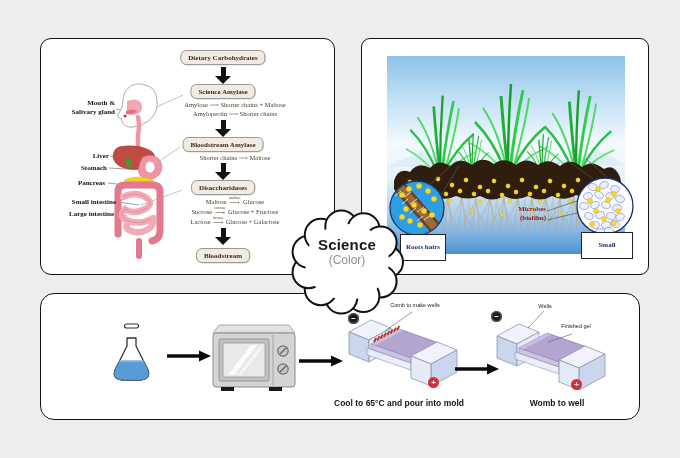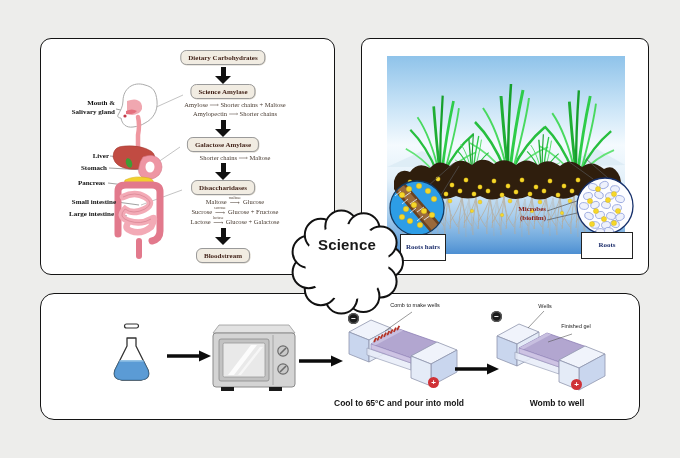--- a/index.html
+++ b/index.html
@@ -97,21 +97,21 @@
         <div class="shaft"></div>
         <div class="head"></div>
       </div>
     <div class="fbox" style="top:45px">Science Amylase</div>
     <div class="rx" style="top:61px">Amylose ⟶ Shorter chains + Maltose</div>
     <div class="rx" style="top:70px">Amylopectin ⟶ Shorter chains</div>
     <div class="fat-arrow" style="top:81px">
         <div class="shaft"></div>
         <div class="head"></div>
       </div>
-    <div class="fbox" style="top:98px">Galactose Amylase</div>
+    <div class="fbox" style="top:98px">Bloodstream Amylase</div>
     <div class="rx" style="top:114px">Shorter chains ⟶ Maltose</div>
     <div class="fat-arrow" style="top:124px">
         <div class="shaft"></div>
         <div class="head"></div>
       </div>
     <div class="fbox" style="top:141px">Disaccharidases</div>
 
     <div class="rx rx-d" style="top:157px">
       <span>Maltose</span>
       <span class="enzarrow">
@@ -359,21 +359,21 @@
               <circle cx="230" cy="185" r="2.6"></circle>
           </g>
         </g>
         <circle cx="243" cy="167" r="28" fill="none" stroke="#16306b" stroke-width="1.3"></circle>
       </g>
     </svg>
 
     <div class="microbes">Microbes
 (biofilm)</div>
     <div class="tagbox" style="left:38px;top:195px">Roots hairs</div>
-    <div class="tagbox" style="left:219px;top:193px;min-width:40px">Roots</div>
+    <div class="tagbox" style="left:219px;top:193px;min-width:40px">Small</div>
   </div>
 
   <div class="panel" id="panel-gel">
     <svg class="ovl" width="600" height="127" viewBox="0 0 600 127">
       <defs>
         <g id="trayg">
           <path d="M8,30 L30,18 L50,26 L28,38 Z" fill="#f0f3fb" stroke="#8f95ad" stroke-width="0.8"></path>
           <path d="M8,30 L8,52 L28,60 L28,38 Z" fill="#c3d1ec" stroke="#8f95ad" stroke-width="0.8" fill-opacity="0.9"></path>
           <path d="M28,38 L50,26 L50,48 L28,60 Z" fill="#dfe7f6" stroke="#8f95ad" stroke-width="0.8" fill-opacity="0.85"></path>
           <path d="M26,46 L70,61 L70,68 L26,53 Z" fill="#e8ecf8" stroke="#9aa0b8" stroke-width="0.7" fill-opacity="0.85"></path>
@@ -462,15 +462,16 @@
       <circle cx="23.6" cy="45.8" r="16"></circle>
         <circle cx="35.8" cy="28.8" r="16"></circle>
         <circle cx="56.3" cy="20.4" r="16"></circle>
       <circle cx="78.6" cy="23.2" r="16"></circle>
         <circle cx="95.6" cy="36.6" r="16"></circle>
     </g>
     <ellipse cx="62" cy="56" rx="42" ry="38" fill="#fff"></ellipse>
   </svg>
   <div class="cloud-text">
     <div class="l1">Science</div>
+    <div class="l3">(Color)</div>
   </div>
 
 </div>
 
 </body></html>

